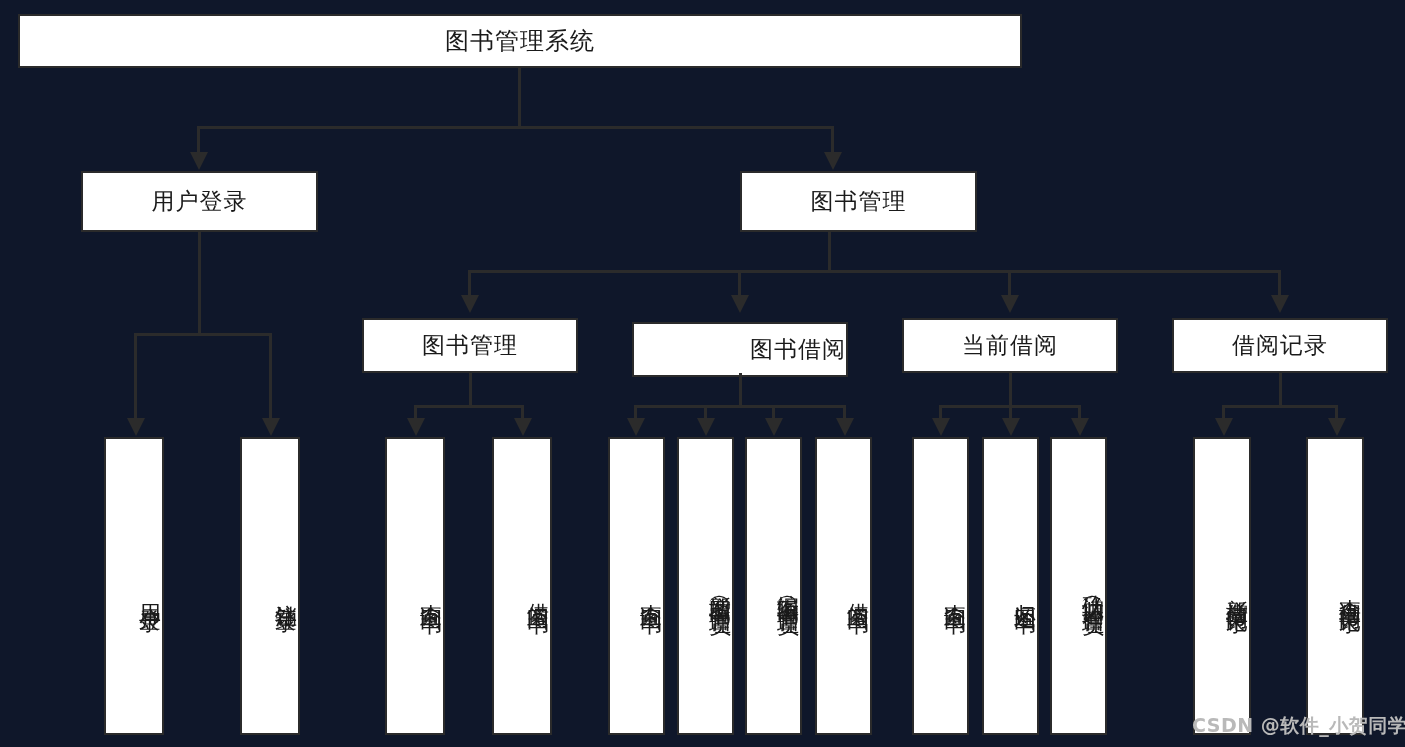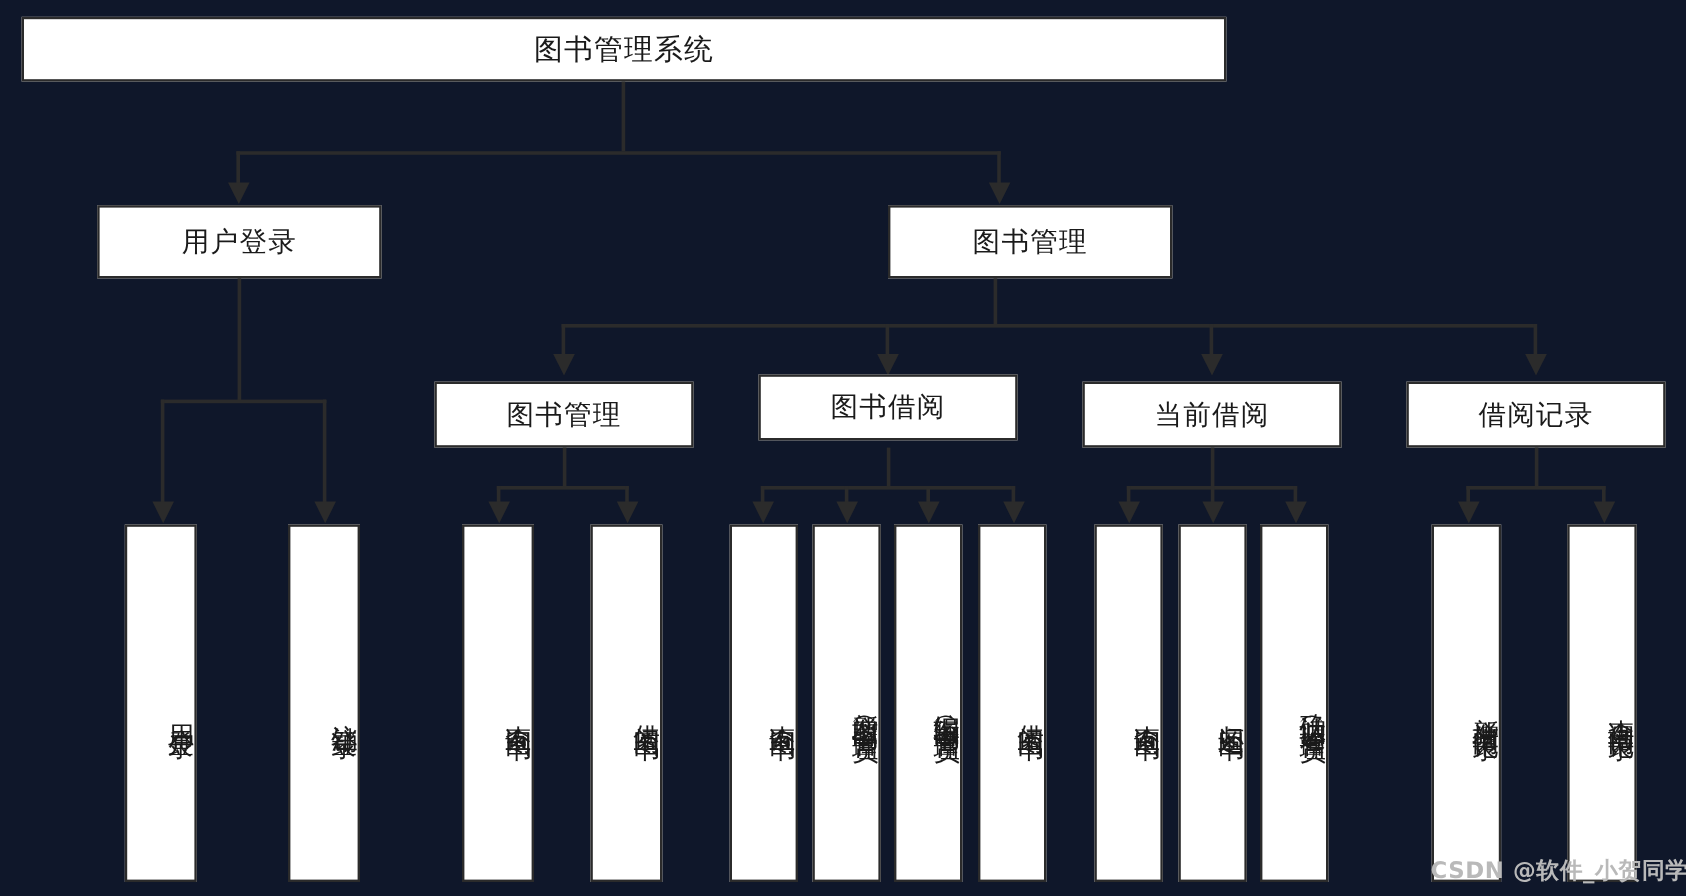--- a/index.html
+++ b/index.html
@@ -112,21 +112,21 @@
   <div class="arrow" style="left:731px; top:295px;"></div>
   <div class="edge v" style="left:1008px; top:270px; height:28px;"></div>
   <div class="arrow" style="left:1001px; top:295px;"></div>
   <div class="edge v" style="left:1278px; top:270px; height:28px;"></div>
   <div class="arrow" style="left:1271px; top:295px;"></div>
 
   <div class="node h-node" style="left:362px; top:318px; width:216px; height:55px;">
     <span>图书管理</span>
   </div>
 
-  <div class="node h-node" style="left:632px; top:312px; width:216px; height:55px;">
+  <div class="node h-node" style="left:632px; top:322px; width:216px; height:55px;justify-content:flex-end;">
     <span>图书借阅</span>
   </div>
 
   <div class="node h-node" style="left:1172px; top:318px; width:216px; height:55px;">
     <span>借阅记录</span>
   </div>
 
   <div class="node h-node" style="left:902px; top:318px; width:216px; height:55px;">
     <span>当前借阅</span>
   </div>

